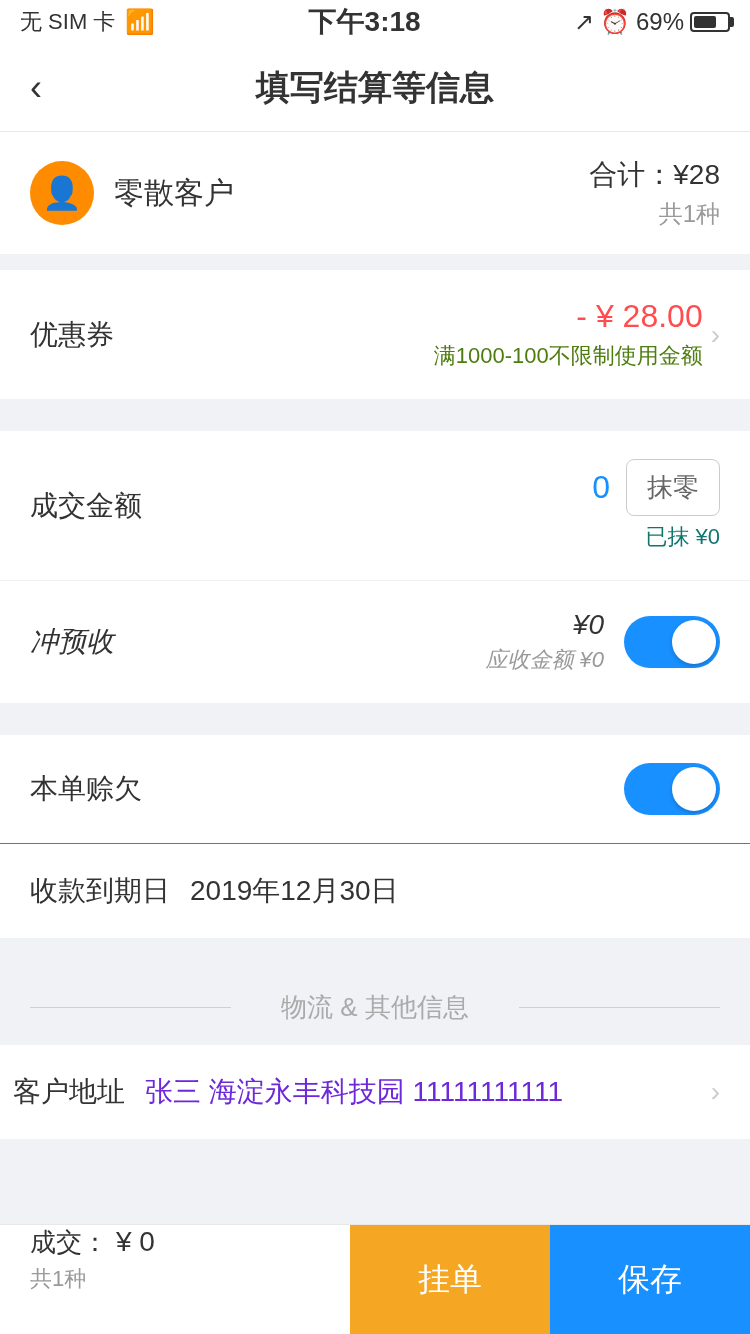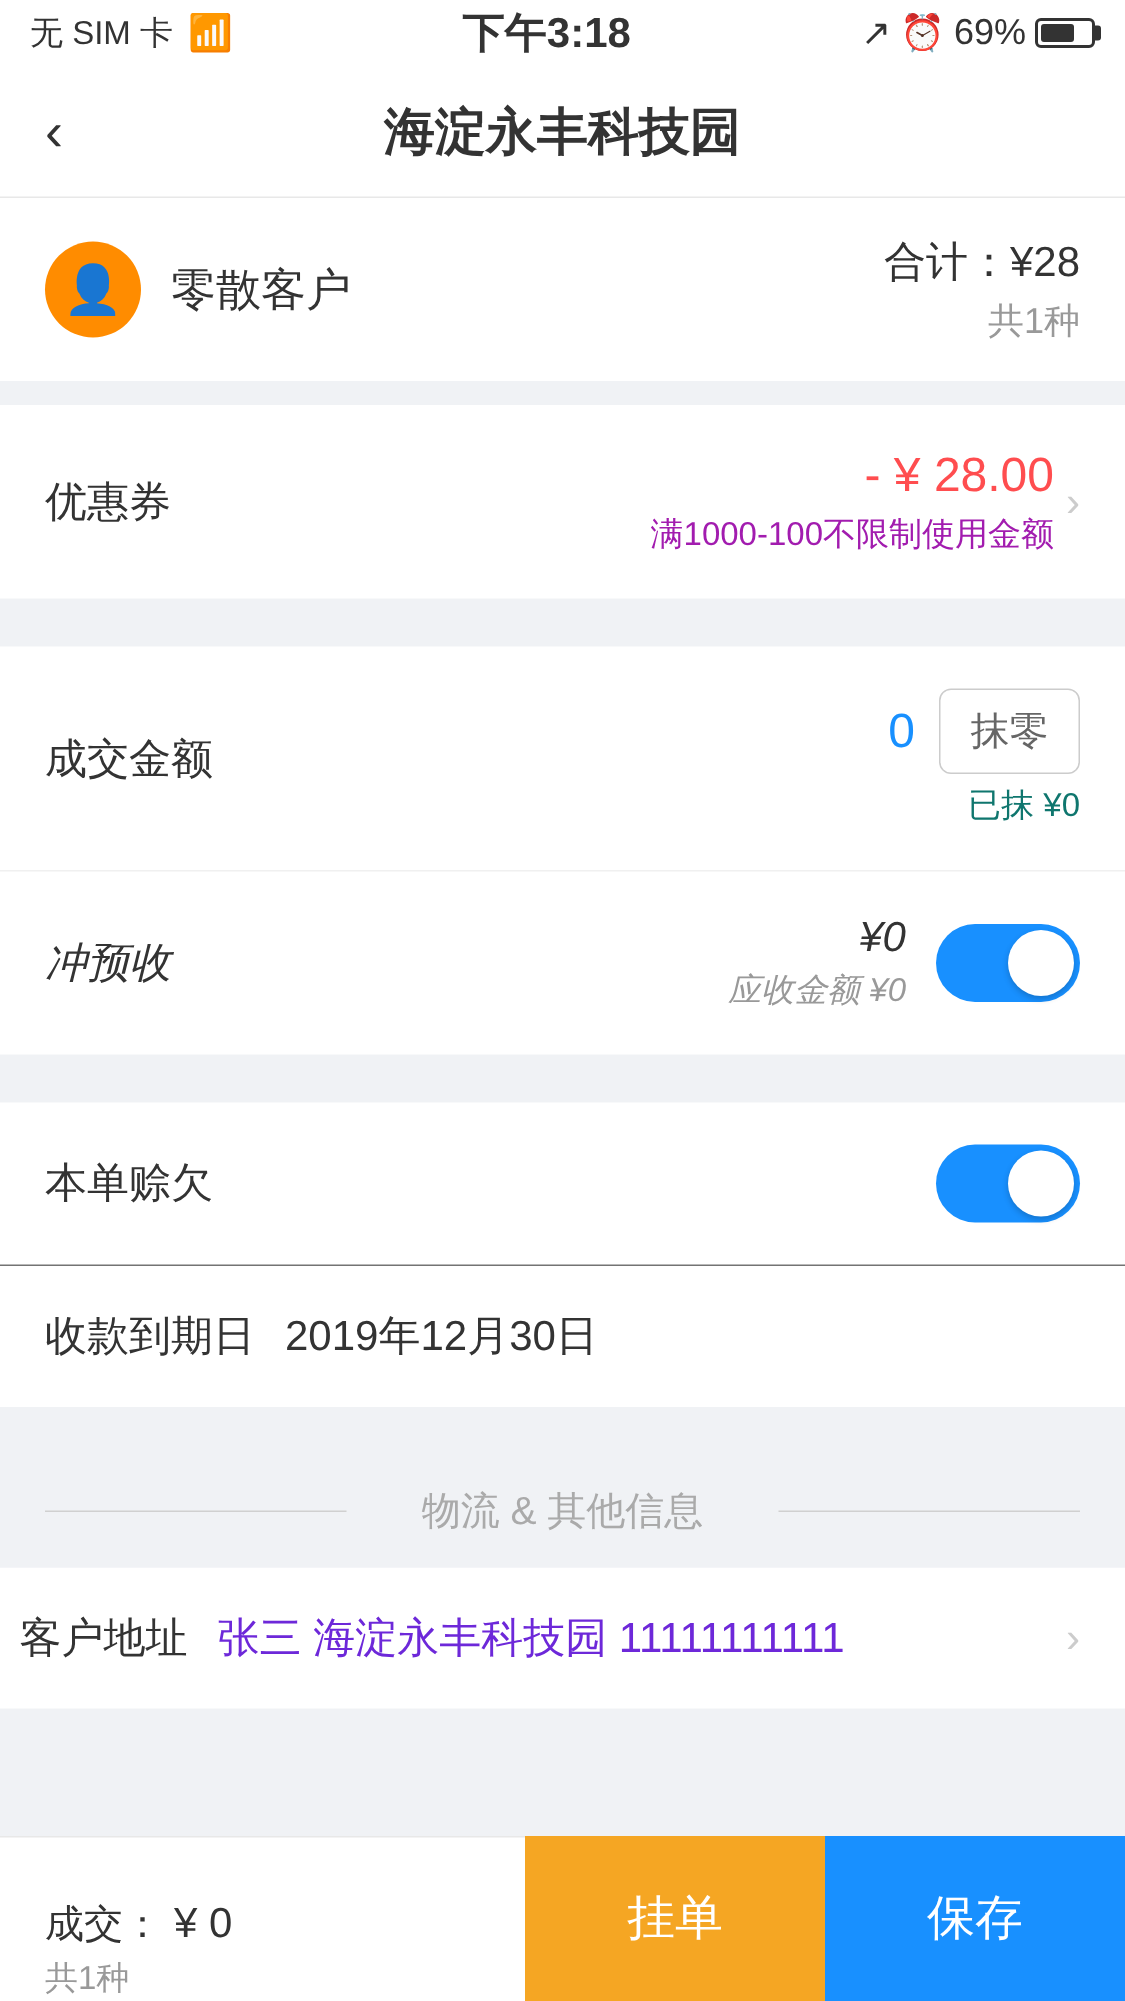--- a/index.html
+++ b/index.html
@@ -110,21 +110,21 @@
       padding: 28px 30px;
       border-bottom: 1px solid #f0f0f0;
       min-height: 88px;
     }
     .form-row:last-child { border-bottom: none; }
     .form-label { font-size: 28px; color: #333; }
     .form-value-area { display: flex; align-items: center; }
 
     
     .coupon-discount { font-size: 32px; color: #ff4d4f; font-weight: 500; }
-    .coupon-desc { font-size: 22px; color: #a21caf; margin-top: 6px; }
+    .coupon-desc { font-size: 22px; color: #4d7c0f; margin-top: 6px; }
     .chevron-right { font-size: 28px; color: #ccc; margin-left: 8px; }
 
     
     .amount-blue { font-size: 32px; color: #1890ff; font-weight: 500; }
     .round-btn {
       border: 1px solid #ccc;
       border-radius: 8px;
       padding: 10px 20px;
       font-size: 26px;
       color: #666;
@@ -220,21 +220,21 @@
     .address-chevron { font-size: 28px; color: #ccc; }
 
     
     .bottom-bar {
       position: fixed;
       bottom: 0;
       width: 750px;
       height: 110px;
       background: #fff;
       display: flex;
-      align-items: flex-end;
+      align-items: flex-start;
       border-top: 1px solid #e8e8e8;
     }
     .bottom-info {
       flex: 1;
       padding: 0 30px;
     }
     .bottom-deal-label { font-size: 26px; color: #333; }
     .bottom-deal-amount { font-size: 28px; color: #333; font-weight: 500; }
     .bottom-deal-row { display: flex; align-items: baseline; gap: 8px; }
     .bottom-count { font-size: 22px; color: #999; margin-top: 4px; }
@@ -288,21 +288,21 @@
     <span>⏰</span>
     <span>69%</span>
     <div class="battery-icon">
       <div class="battery-fill"></div>
     </div>
   </div>
 </div>
 
 <div class="nav-bar">
   <div class="nav-back">‹</div>
-  <div class="nav-title">海淀永丰科技园</div>
+  <div class="nav-title">填写结算等信息</div>
 </div>
 
 <div class="content">
 
   <div class="customer-section">
     <div class="customer-left">
       <div class="customer-avatar">
         <span>👤</span>
       </div>
       <span class="customer-name">零散客户</span>

